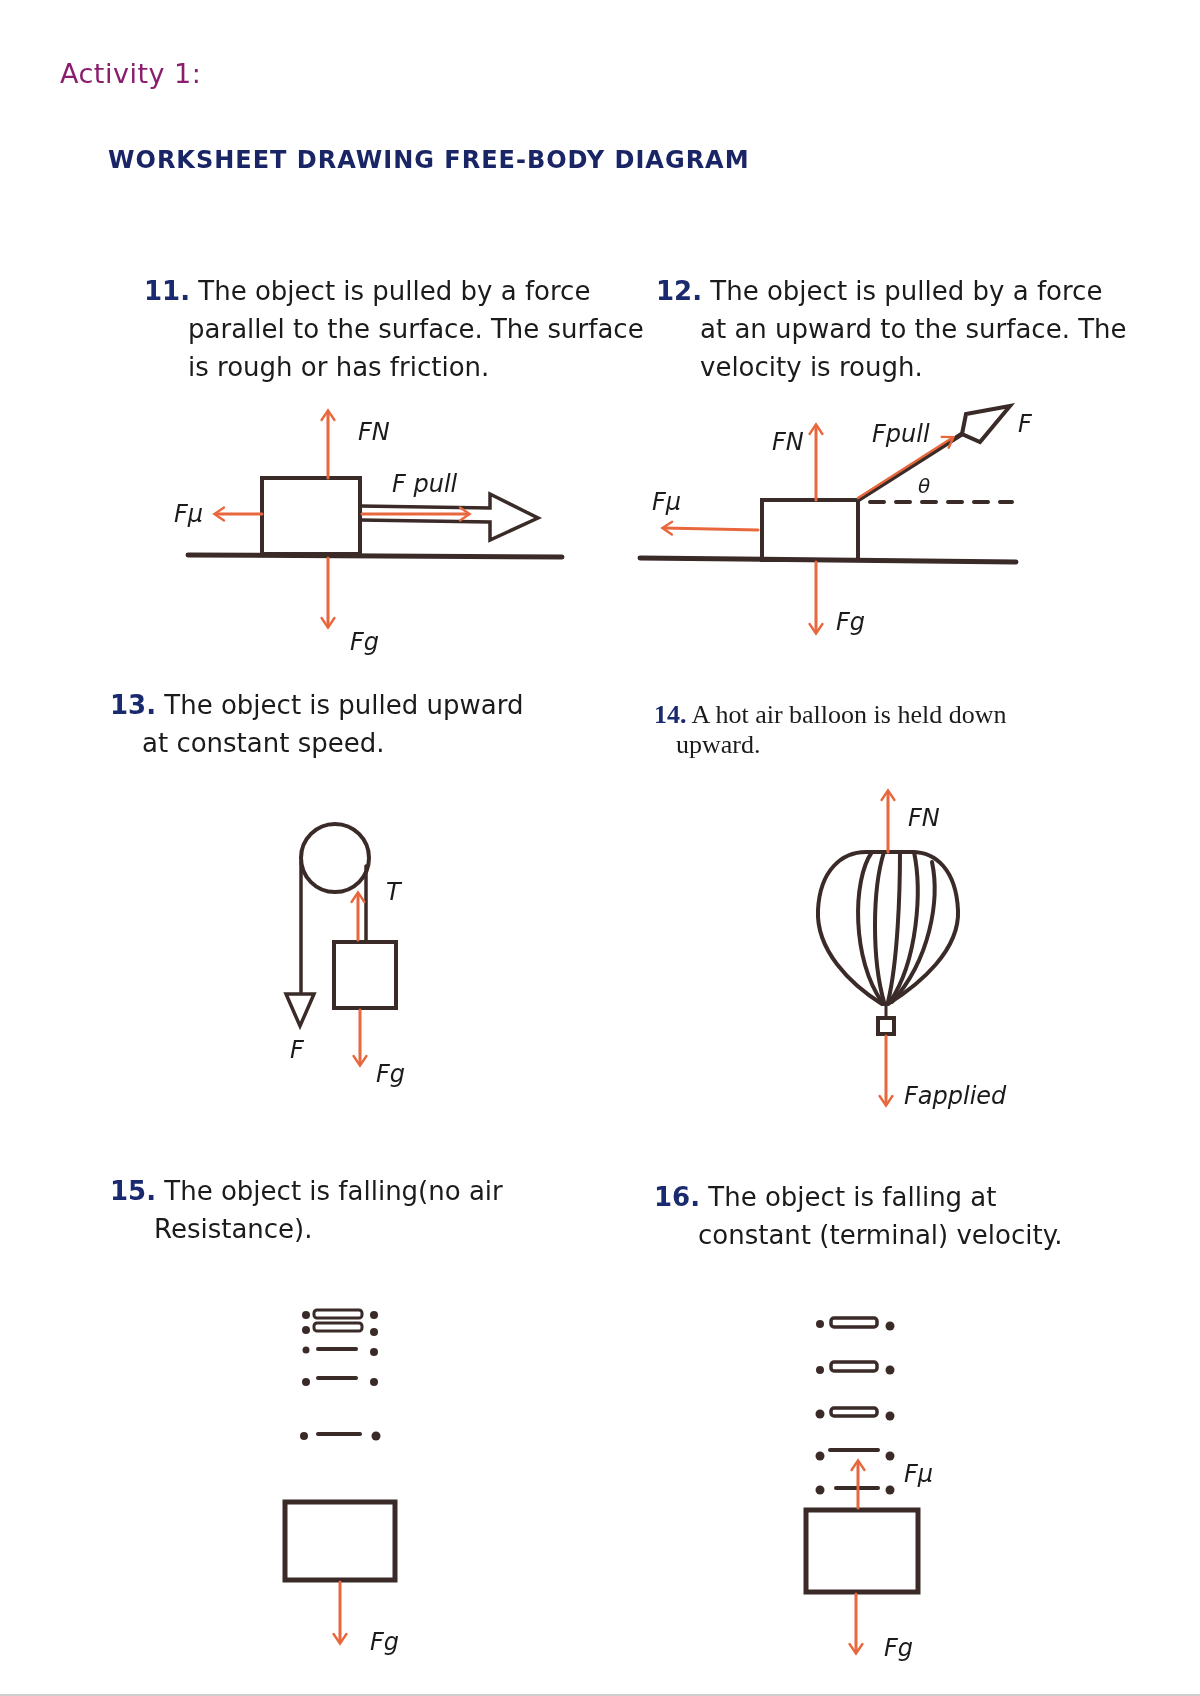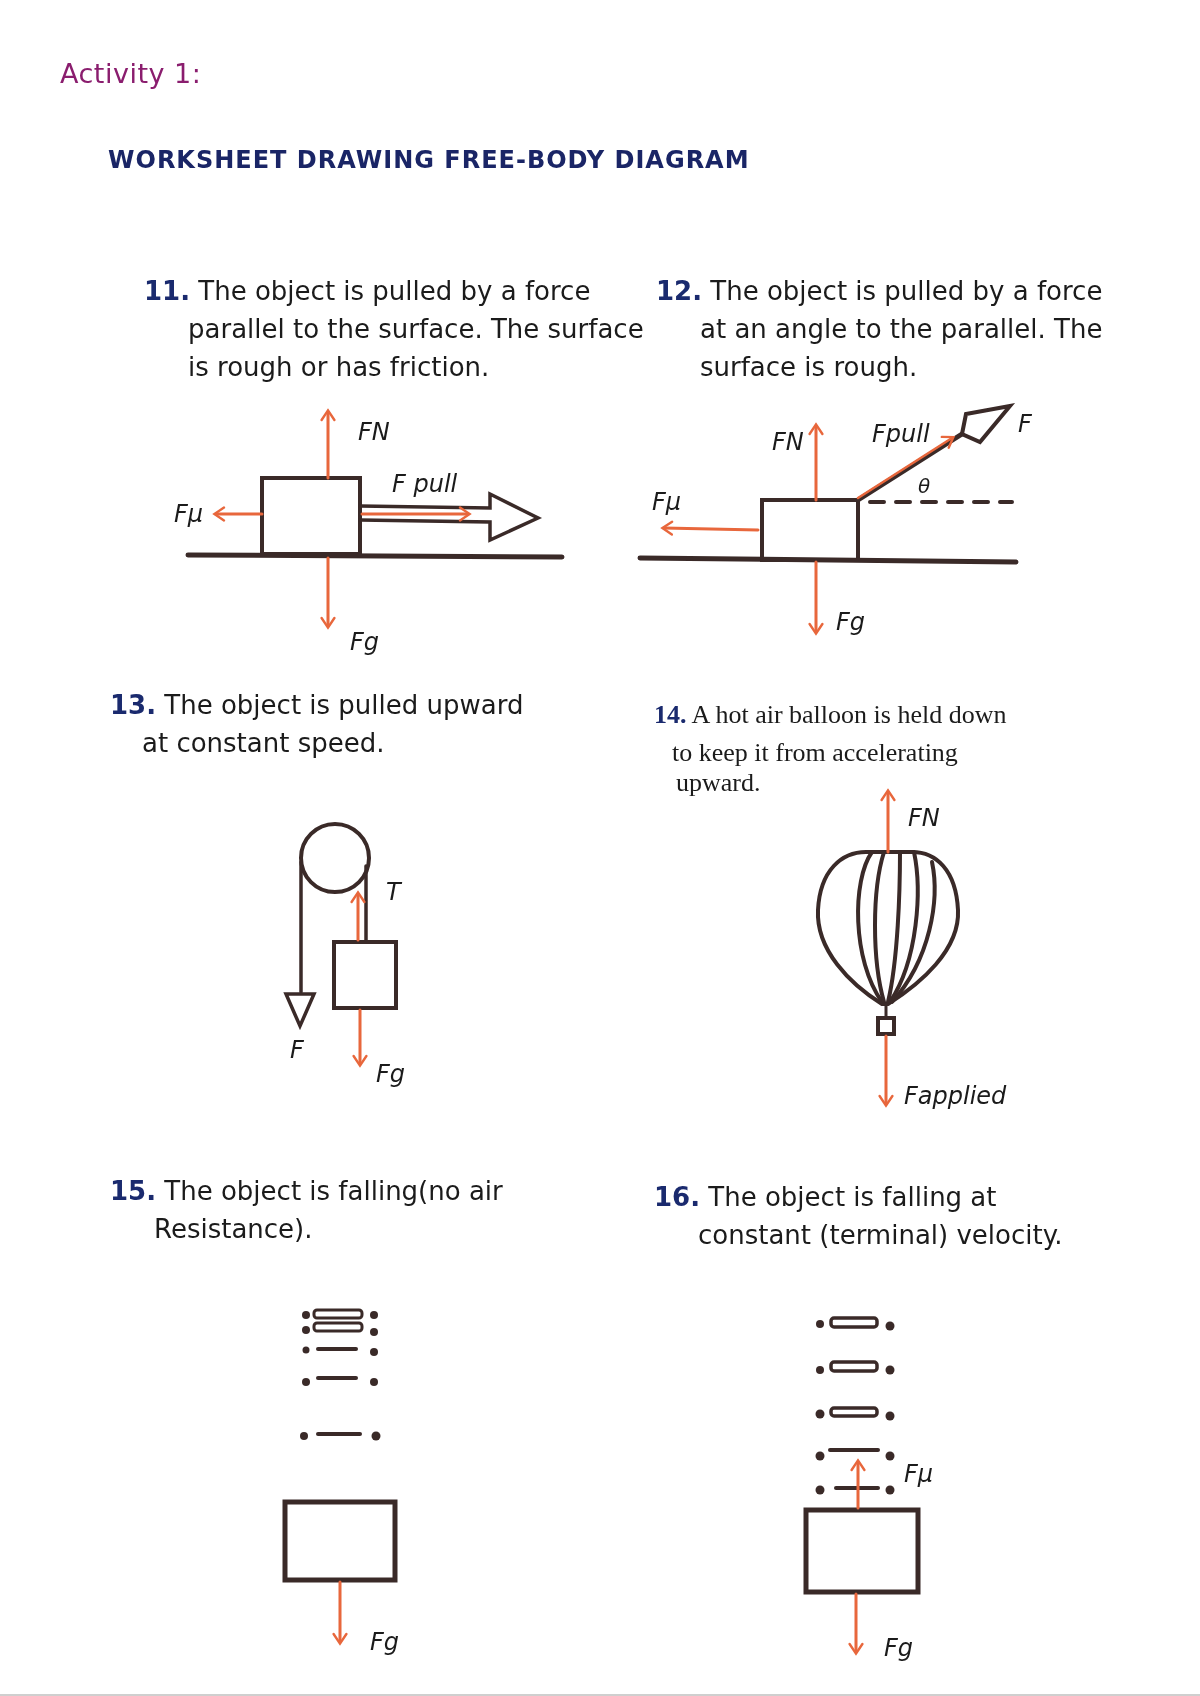--- a/index.html
+++ b/index.html
@@ -23,32 +23,31 @@
 <div class="abs subtitle">WORKSHEET DRAWING FREE-BODY DIAGRAM</div>
 
 <div class="abs q" style="left:104px; top:272px;margin-left:40px;">
   <span class="line"><span class="num">11.</span> <span>The object is pulled by a force</span></span>
   <span class="line indent">parallel to the surface. The surface</span>
   <span class="line indent">is rough or has friction.</span>
 </div>
 
 <div class="abs q" style="left:656px; top:272px;">
   <span class="line"><span class="num">12.</span> <span>The object is pulled by a force</span></span>
-  <span class="line indent">at an angle to the parallel. The</span>
-  <span class="line indent">surface is rough.</span>
+  <span class="line indent">at an upward to the surface. The</span>
+  <span class="line indent">velocity is rough.</span>
 </div>
 
 <div class="abs q" style="left:110px; top:686px;">
   <span class="line"><span class="num">13.</span> <span>The object is pulled upward</span></span>
   <span class="line indent" style="padding-left:32px">at constant speed.</span>
 </div>
 
 <div class="abs q" style="left:654px; top:696px;font-family:Liberation Serif, serif;">
   <span class="line"><span class="num">14.</span> <span>A hot air balloon is held down</span></span>
-  <span class="line" style="padding-left:18px">to keep it from accelerating</span>
   <span class="line" style="padding-left:22px; margin-top:-8px">upward.</span>
 </div>
 
 <div class="abs q" style="left:110px; top:1172px;">
   <span class="line"><span class="num">15.</span> <span>The object is falling(no air</span></span>
   <span class="line indent">Resistance).</span>
 </div>
 
 <div class="abs q" style="left:654px; top:1178px;">
   <span class="line"><span class="num">16.</span> <span>The object is falling at</span></span>

